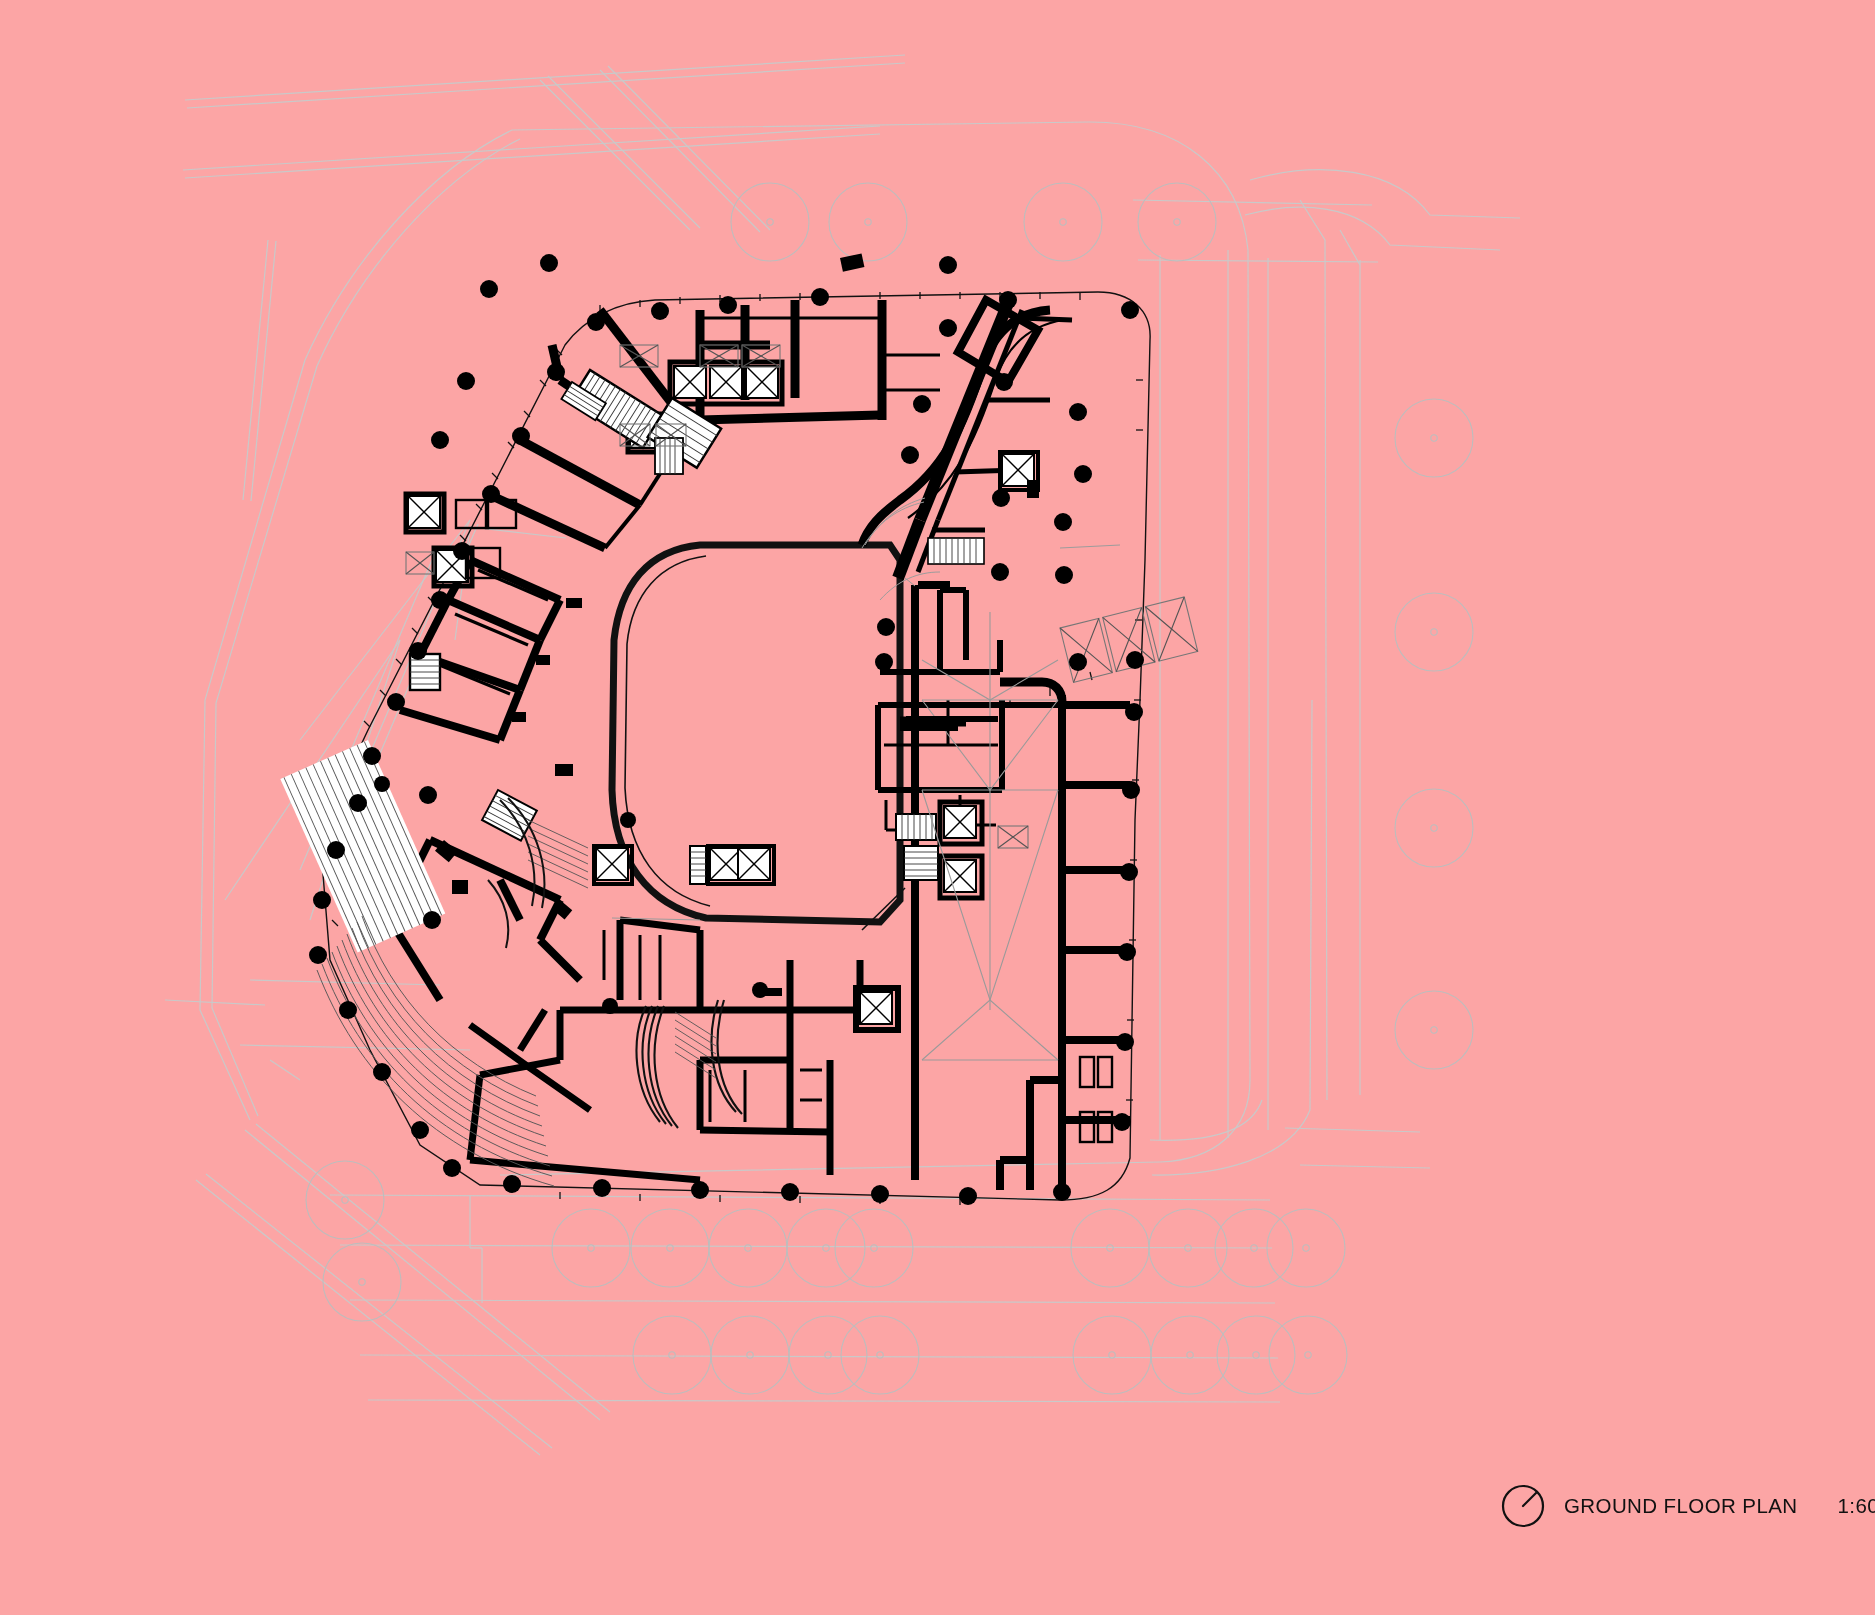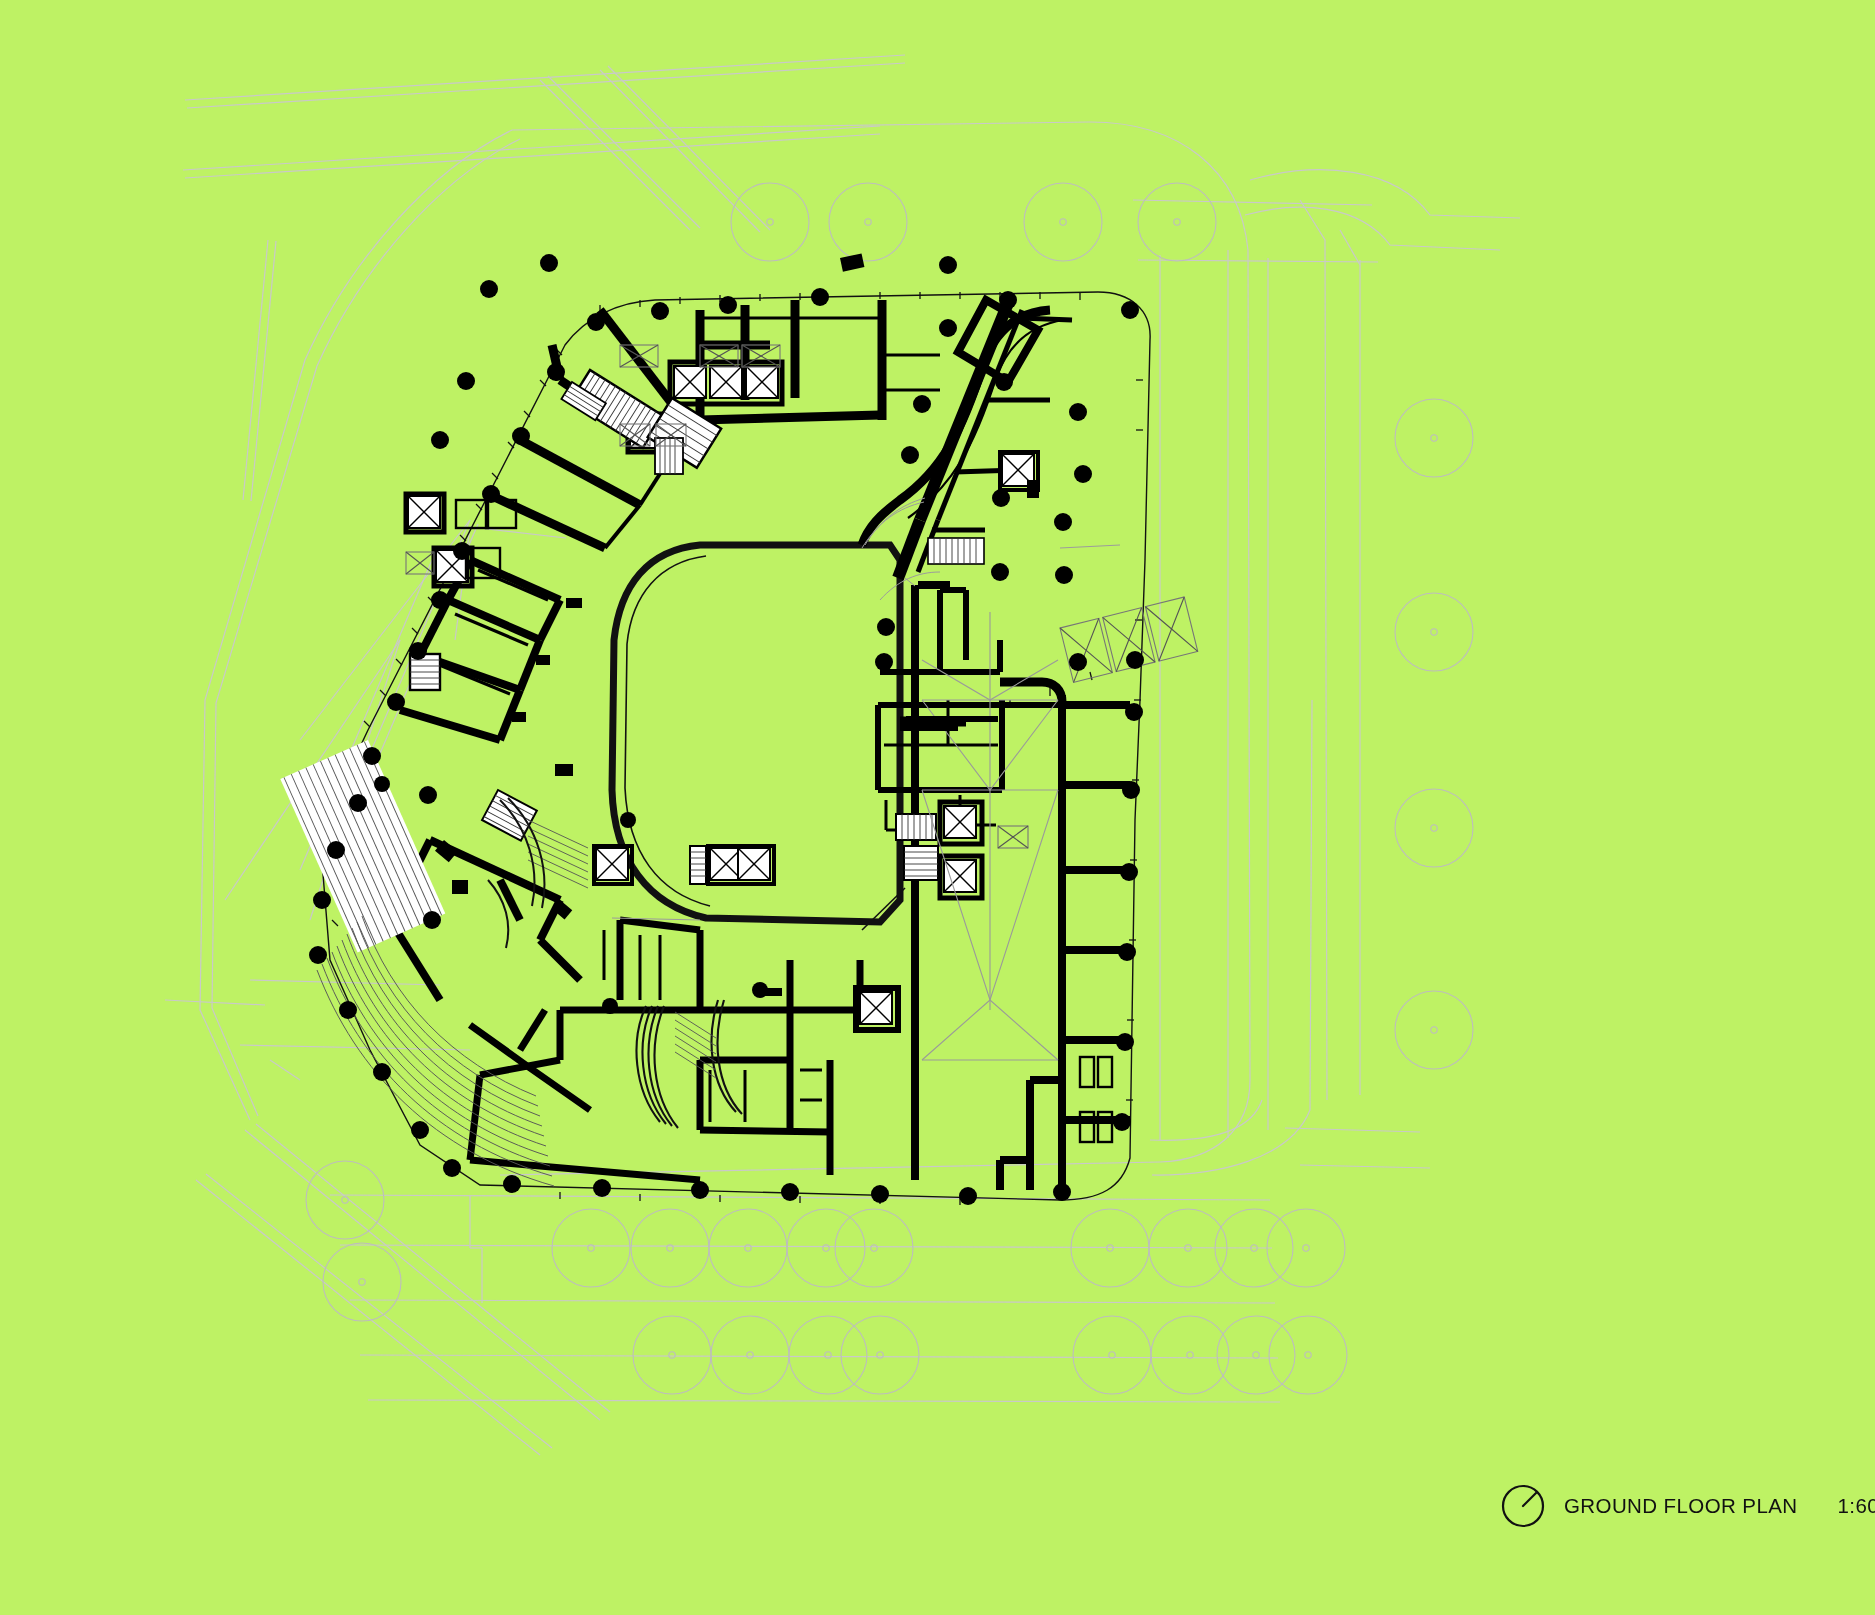--- a/index.html
+++ b/index.html
@@ -2,21 +2,21 @@
 <html><head>
 <meta charset="utf-8">
 <title>Ground Floor Plan</title>
 <style>
   html,body{margin:0;padding:0;background:#ffffff;}
   body{
     width:1875px;height:1615px;position:relative;overflow:hidden;
     font-family:"Liberation Sans", sans-serif;
     color:#111111;
   }
-  #sheet{position:absolute;inset:0;background:#bef264;}
+  #sheet{position:absolute;inset:0;background:#fca5a5;}
   #plan-svg{position:absolute;left:0;top:0;width:1875px;height:1615px;display:block;}
 
   
   #title-block{
     position:absolute;left:1500px;top:1483px;
     display:flex;align-items:center;gap:18px;
     white-space:nowrap;
   }
   #north-marker{width:46px;height:46px;flex:0 0 auto;}
   .tb-text{

